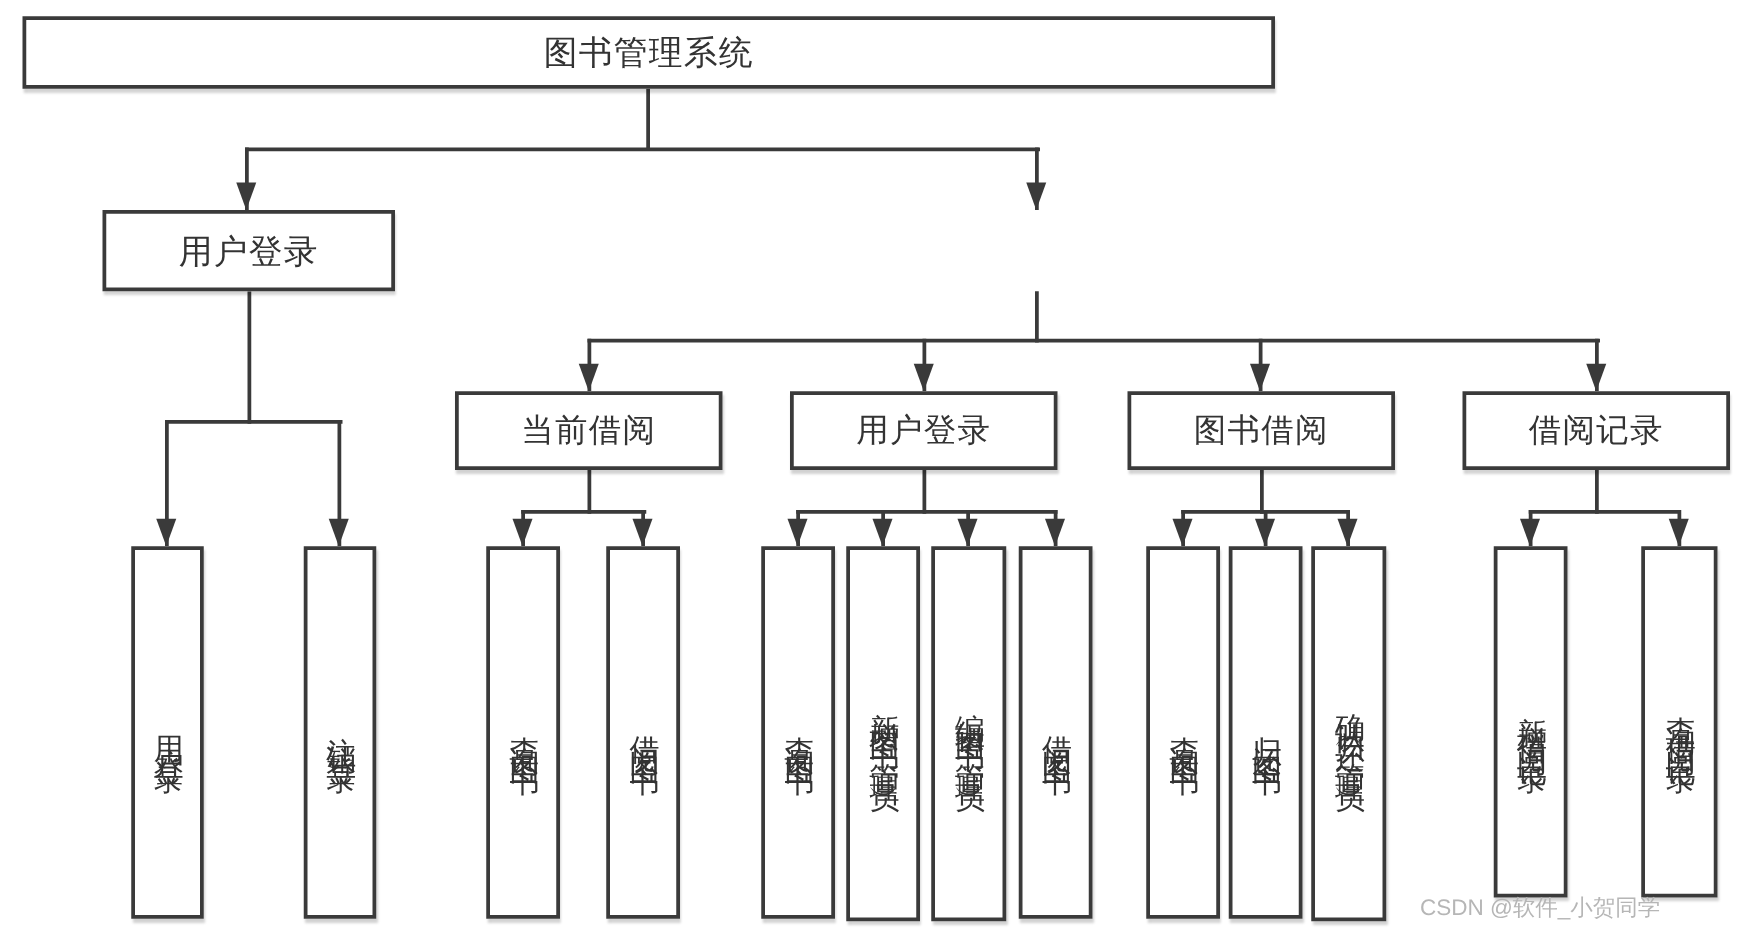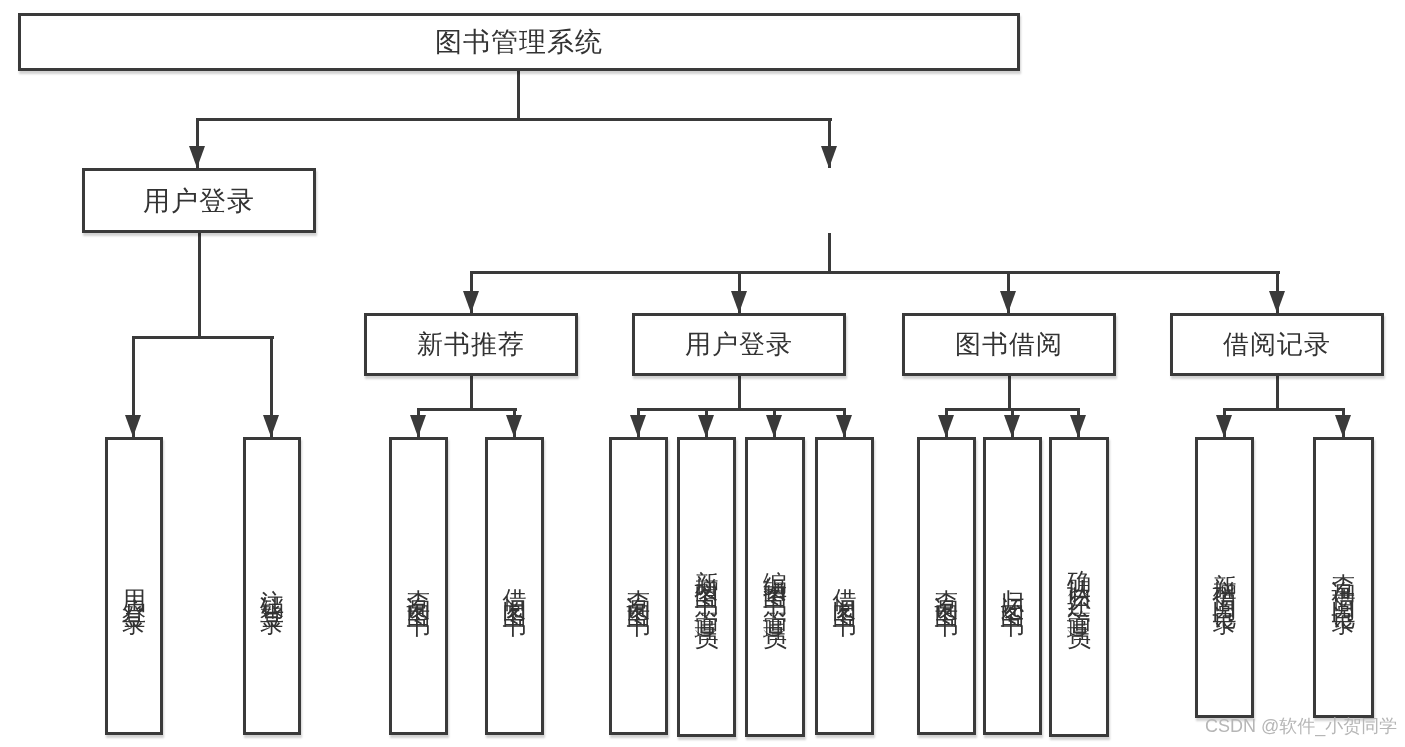--- a/index.html
+++ b/index.html
@@ -46,21 +46,21 @@
   .hline{position:absolute;height:3px;background:var(--line);z-index:1;}
   .arrow{
     position:absolute;width:0;height:0;
     border-left:8px solid transparent;
     border-right:8px solid transparent;
     border-top:22px solid var(--line);
     z-index:3;
   }
   .wm{
     position:absolute;
-    left:1205px;top:714px;
+    left:1136px;top:714px;
     font-size:18px;
     color:var(--watermark);
     white-space:nowrap;
     z-index:5;
   }
 </style>
 </head>
 <body>
 
 <div class="canvas">
@@ -92,21 +92,21 @@
   <div class="vline" style="left:470px;top:271px;height:42px"></div>
   <div class="arrow" style="left:463px;top:291px"></div>
   <div class="vline" style="left:738px;top:271px;height:42px"></div>
   <div class="arrow" style="left:731px;top:291px"></div>
   <div class="vline" style="left:1007px;top:271px;height:42px"></div>
   <div class="arrow" style="left:1000px;top:291px"></div>
   <div class="vline" style="left:1276px;top:271px;height:42px"></div>
   <div class="arrow" style="left:1269px;top:291px"></div>
 
   <div class="box lv3" style="left:364px;top:313px;width:214px;height:63px">
-    <span class="hlabel">新书推荐</span>
+    <span class="hlabel">当前借阅</span>
   </div>
   <div class="box lv3" style="left:632px;top:313px;width:214px;height:63px">
     <span class="hlabel">用户登录</span>
   </div>
   <div class="box lv3" style="left:902px;top:313px;width:214px;height:63px">
     <span class="hlabel">图书借阅</span>
   </div>
   <div class="box lv3" style="left:1170px;top:313px;width:214px;height:63px">
     <span class="hlabel">借阅记录</span>
   </div>

